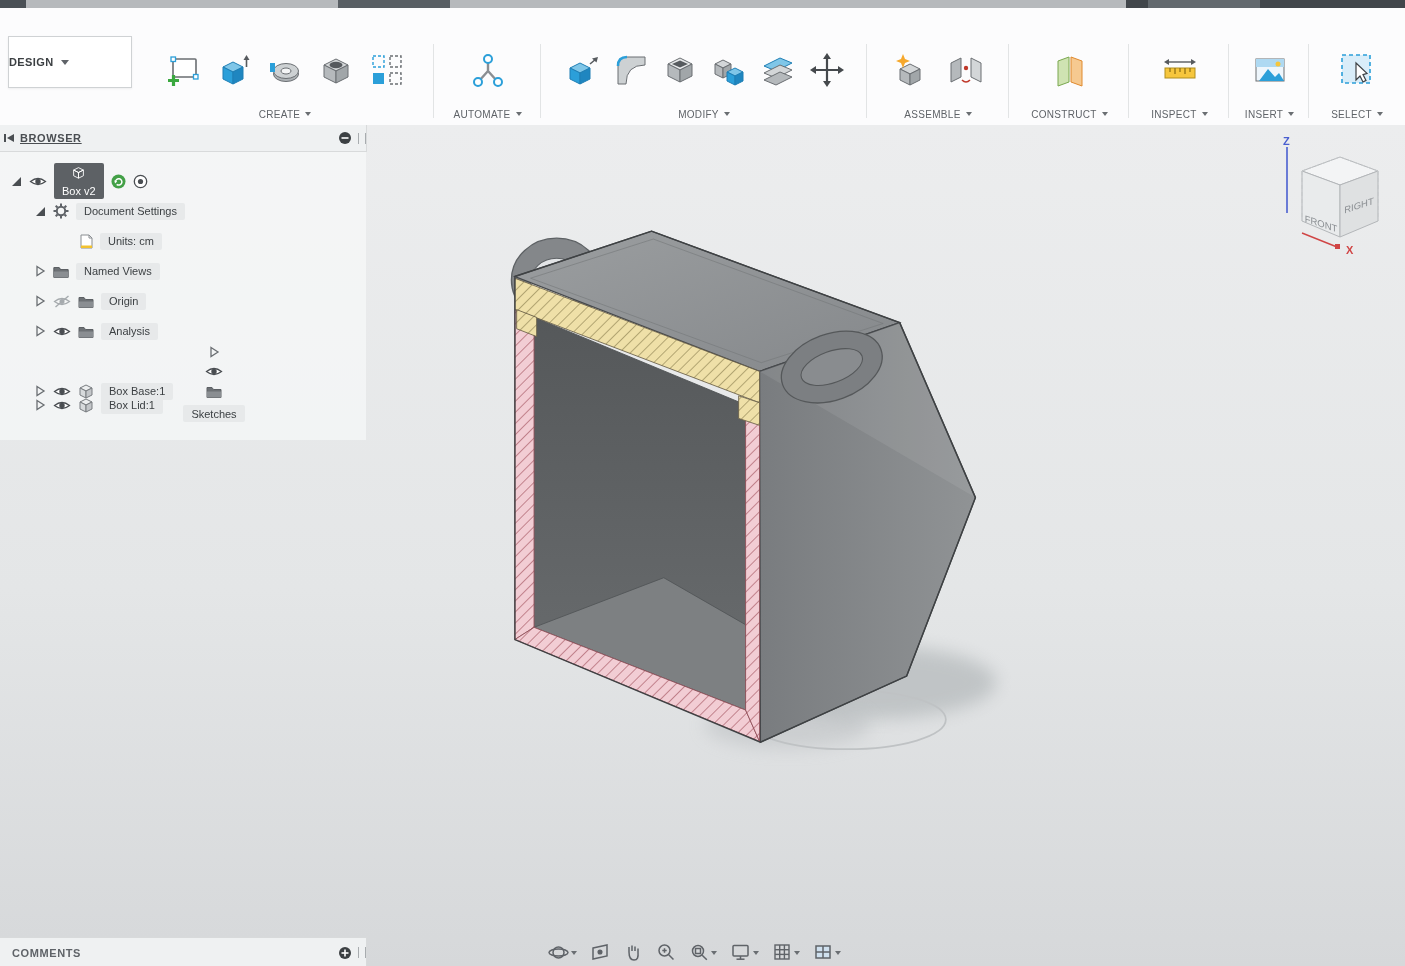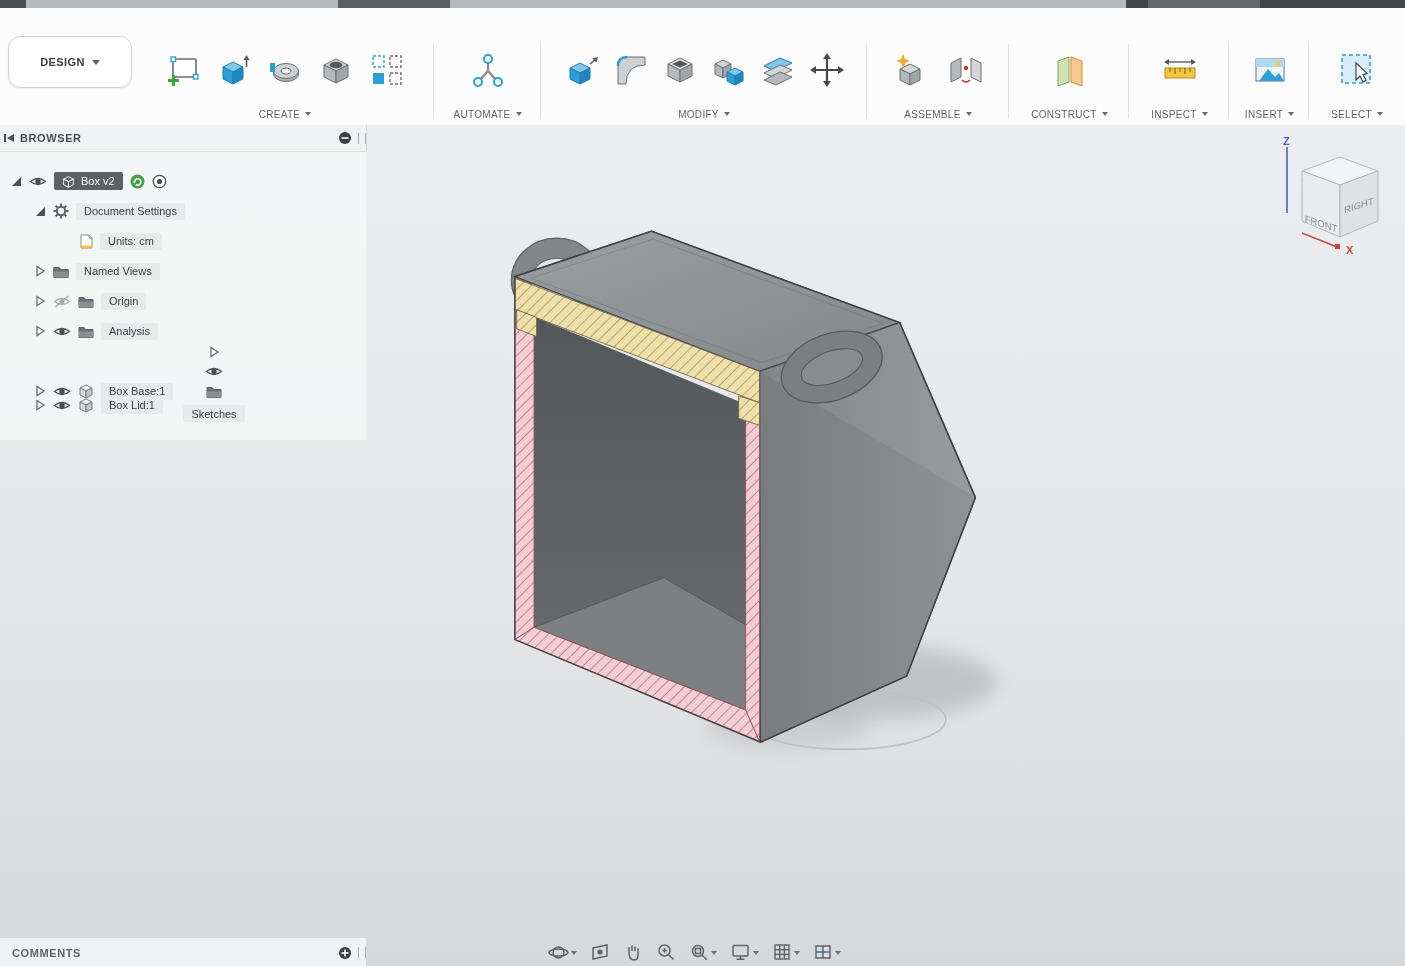--- a/index.html
+++ b/index.html
@@ -6,47 +6,47 @@
   body{width:1405px;height:966px;position:relative;overflow:hidden;
        font-family:"Liberation Sans",sans-serif;background:#e7e9ea;-webkit-font-smoothing:antialiased;}
   .abs{position:absolute;}
 
   
   #titlebar{left:0;top:0;width:1405px;height:8px;background:#b6b9bc;}
   .tfrag{position:absolute;top:0;height:8px;}
 
   
   #toolbar{left:0;top:8px;width:1405px;height:117px;background:#fcfcfd;border-bottom:1px solid #d3d5d6;}
-  #design-btn{left:8px;top:28px;width:122px;height:50px;background:#fff;border:1px solid #cfd2d4;border-radius:12px;
-      box-shadow:0 1px 2px rgba(0,0,0,.06);display:flex;align-items:center;justify-content:center;
+  #design-btn{left:8px;top:28px;width:122px;height:50px;background:#fff;border:1px solid #cfd2d4;border-radius:0;
+      box-shadow:0 1px 2px rgba(0,0,0,.06);display:flex;align-items:center;
       font-size:11px;font-weight:bold;color:#3c4043;letter-spacing:.4px;cursor:pointer;}
   .caret-lg::after{content:"";display:inline-block;margin-left:7px;border:4px solid transparent;border-top:5px solid #5f6368;transform:translateY(2px);}
   #tabs{left:158px;top:6px;height:24px;display:flex;align-items:center;}
   .tab{position:relative;padding:0 25px;font-size:11px;color:#3c4043;letter-spacing:.3px;cursor:pointer;white-space:nowrap;}
   .tab.active{color:#0a96d8;font-weight:bold;}
   .tab.active::after{content:"";position:absolute;left:18px;right:18px;bottom:-7px;height:3px;background:#0a96d8;}
   #ribbon{left:0;top:32px;width:1405px;height:84px;}
   .rgroup{position:absolute;top:0;height:82px;}
   .ricons{display:flex;align-items:center;justify-content:center;gap:11px;height:60px;}
   .rbtn{width:40px;height:44px;display:flex;align-items:center;justify-content:center;border-radius:3px;cursor:pointer;}
   .rlabel{position:absolute;bottom:2px;left:0;width:100%;text-align:center;font-size:10px;color:#5f6368;letter-spacing:.3px;cursor:pointer;}
   .caret-sm::after{content:"";display:inline-block;margin-left:5px;border:3.5px solid transparent;border-top:4.5px solid #6a6e72;transform:translateY(1px);}
   .vdiv{position:absolute;top:4px;height:74px;width:1px;background:#e2e4e5;}
 
   
   #canvas{left:0;top:125px;width:1405px;height:841px;background:linear-gradient(#ecedee 0%,#e4e6e7 55%,#d6d8da 100%);}
   #model-svg{position:absolute;left:0;top:0;width:1405px;height:841px;}
 
   
   #browser-header{left:0;top:0;width:366px;height:26px;background:#eff1f2;border-bottom:1px solid #d8dadb;border-right:1px solid #d8dadb;
-      display:flex;align-items:center;font-size:11px;font-weight:bold;color:#4a4e52;letter-spacing:.6px;}
+      display:flex;align-items:center;font-size:11px;font-weight:bold;color:#4a4e52;letter-spacing:.6px;text-decoration:underline;}
   #browser-body{left:0;top:27px;width:366px;height:288px;background:rgba(252,253,253,.55);}
   .brow{position:absolute;left:0;width:360px;height:30px;display:flex;align-items:center;gap:7px;cursor:default;}
   .chip{background:#e7e9ea;border-radius:2px;padding:2.5px 8px;font-size:11px;color:#3c4043;display:inline-flex;align-items:center;gap:6px;white-space:nowrap;}
-  .chip.dark{background:#5d6165;color:#fff;}
+  .chip.dark{background:#5d6165;color:#fff;flex-direction:column;}
   .cell{display:inline-flex;align-items:center;justify-content:center;}
   .grip{width:6px;height:11px;border-left:1px solid #a8acaf;border-right:1px solid #a8acaf;margin-left:6px;}
 
   
   #comments-bar{left:0;top:812px;width:366px;height:29px;background:#eff1f2;border-top:1px solid #d8dadb;border-bottom:1px solid #d8dadb;
       border-right:1px solid #d8dadb;display:flex;align-items:center;font-size:11px;font-weight:bold;color:#5f6368;letter-spacing:.6px;}
   #navbar{left:546px;top:813px;height:28px;display:flex;align-items:center;gap:9px;}
   .navbtn{display:flex;align-items:center;gap:2px;cursor:pointer;padding:2px;}
   .ncaret{width:0;height:0;border:3px solid transparent;border-top:4px solid #6a6e72;transform:translateY(2px);}
 

